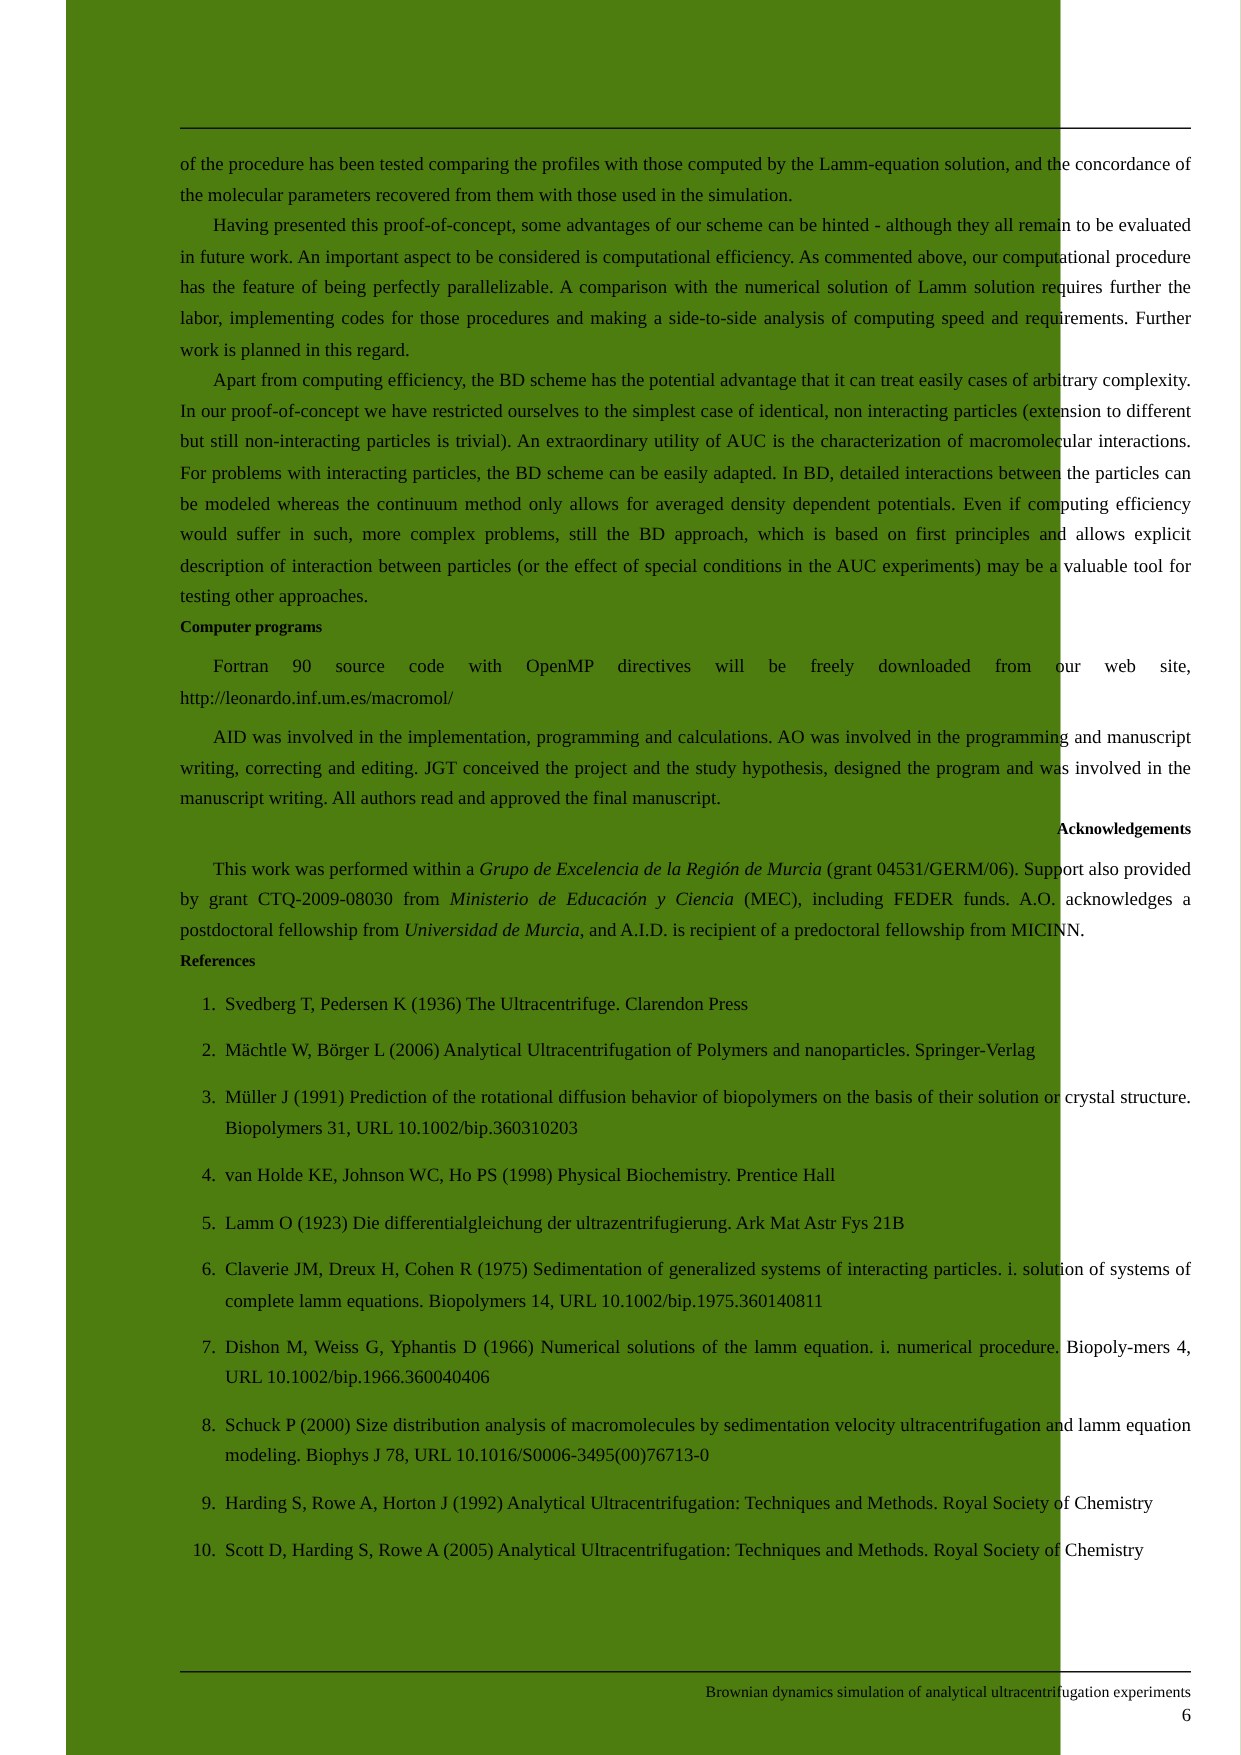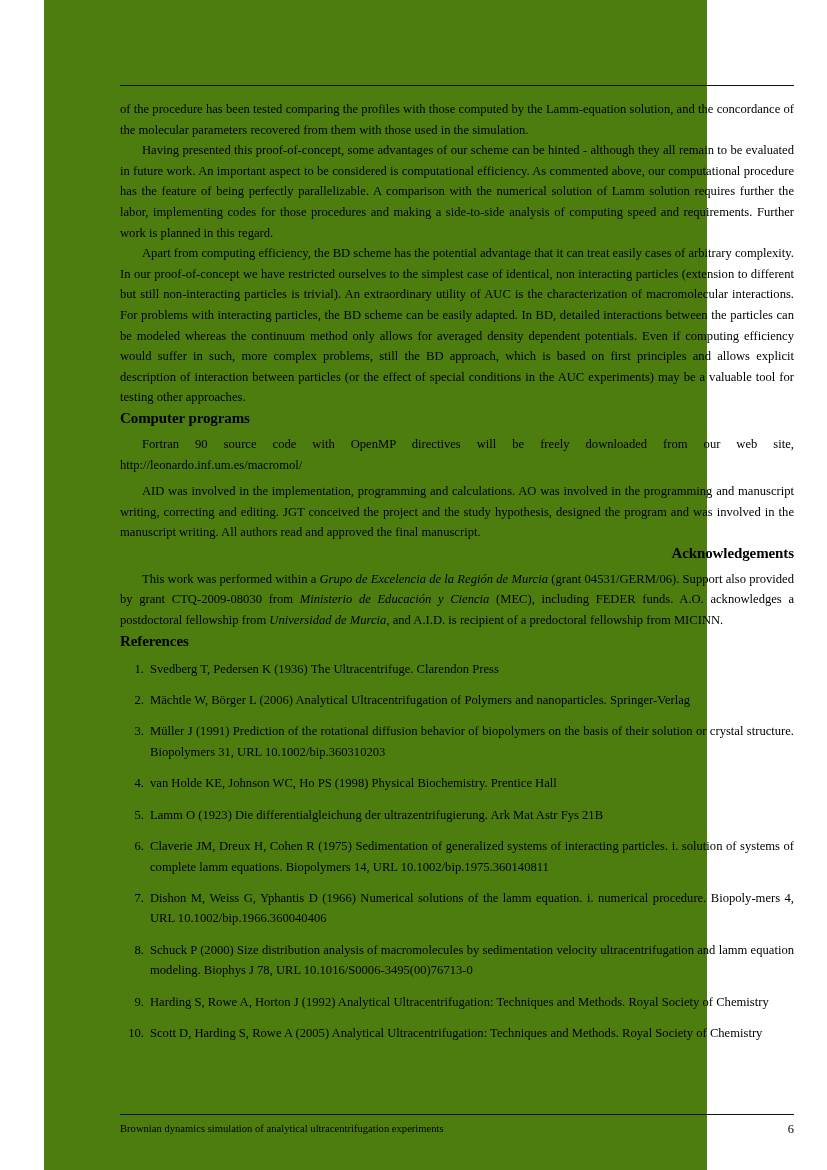--- a/index.html
+++ b/index.html
@@ -44,21 +44,21 @@
     hyphens: none;
   }
   .body-first {
     margin-top: 13px;
     text-indent: 0;
   }
   .body-indent {
     text-indent: 22px;
   }
   h2.section {
-    font-size: 15px;
+    font-size: 11px;
     font-weight: bold;
     line-height: 20px;
     margin: 0;
     letter-spacing: -0.1px;
   }
   .sec-gap-cp { margin-top: 24px; }
   .sec-gap-ac { margin-top: 28px; }
   .sec-gap-ack { margin-top: 28px; text-align: right; }
   .sec-gap-ref { margin-top: 28px; }
   .after-head { margin-top: 6px; }
@@ -96,20 +96,21 @@
   .rule-bottom {
     width: 674px;
     height: 0;
     border-top: 1.1px solid #111;
   }
   .footer-row {
     display: flex;
     justify-content: space-between;
     align-items: flex-end;
     margin-top: 7px;
+    flex-direction: column;
   }
   .footer-title {
     font-size: 10.6px;
     line-height: 14px;
   }
   .footer-page {
     font-size: 12.4px;
     line-height: 14px;
   }
   i, .it { }

